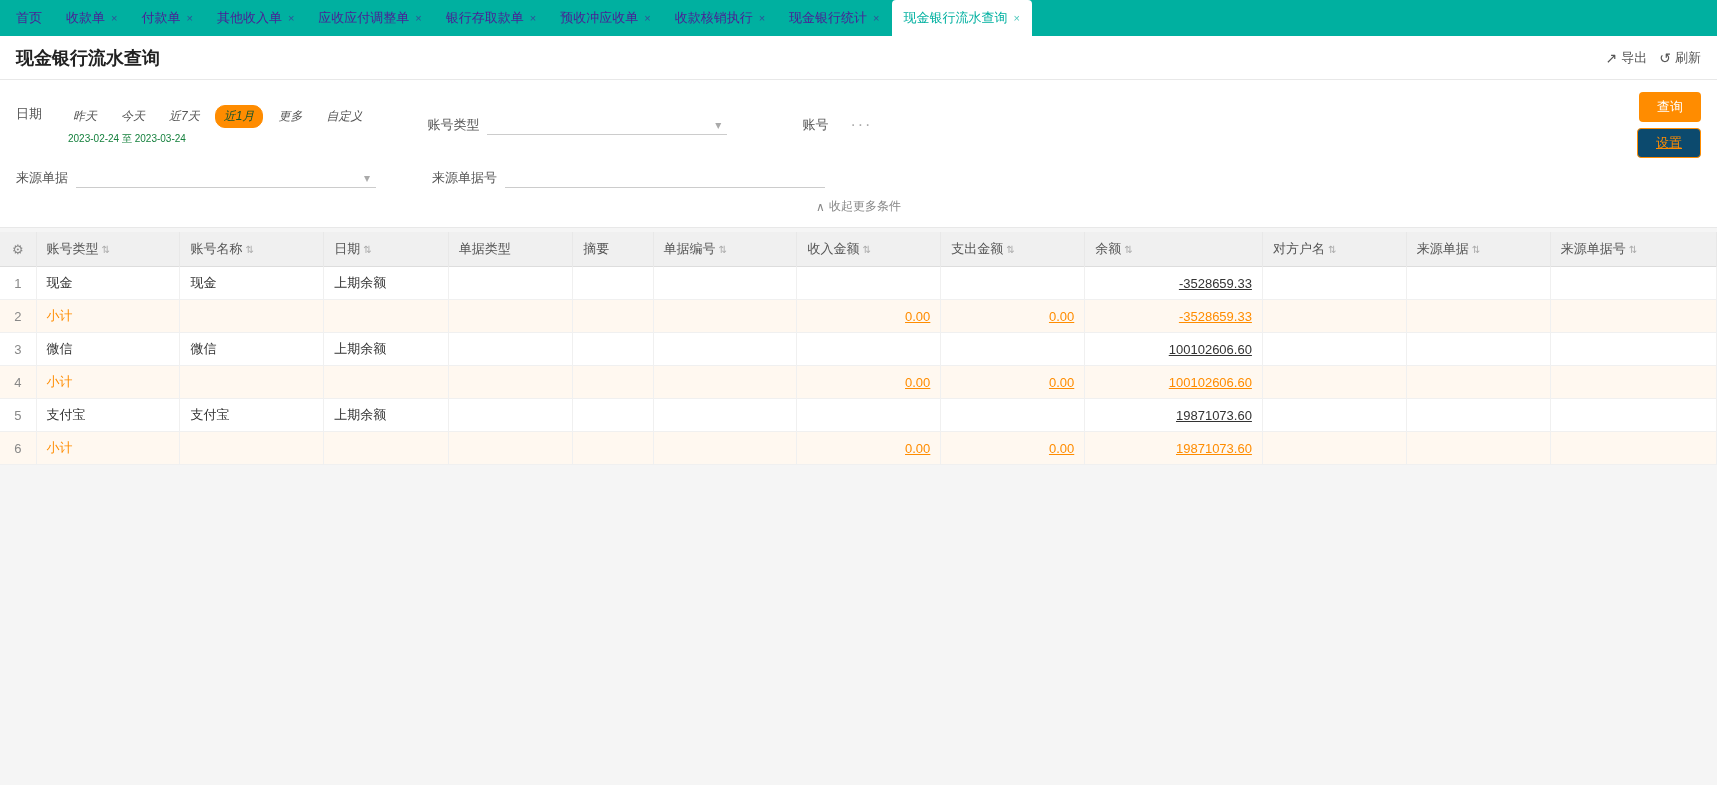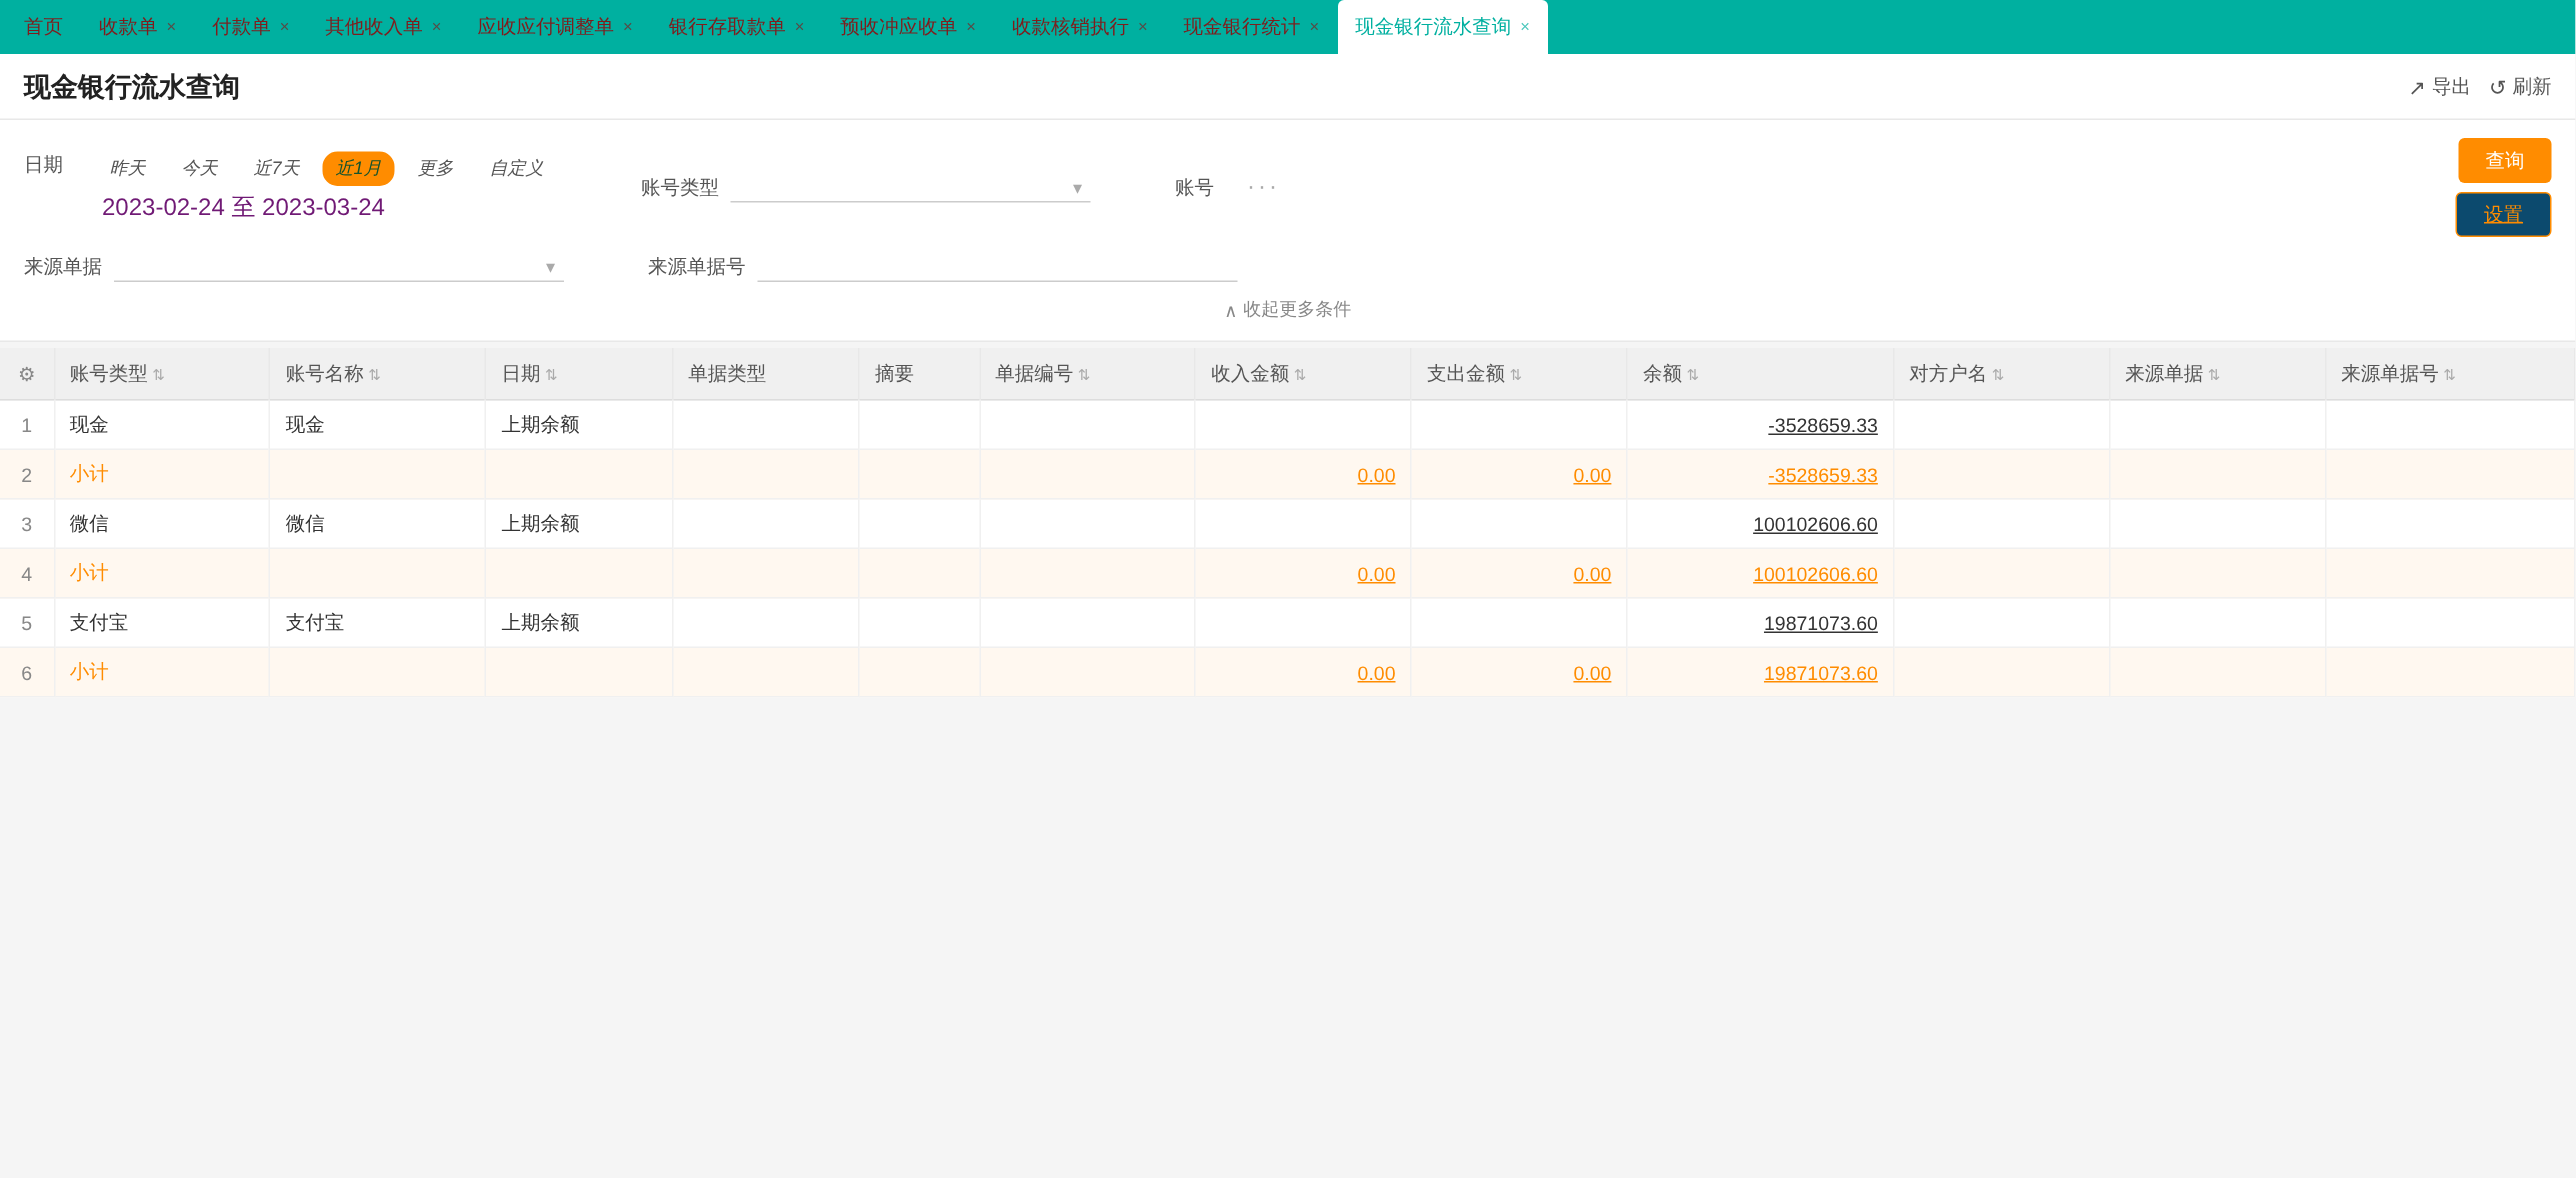--- a/index.html
+++ b/index.html
@@ -8,21 +8,21 @@
     
     .top-nav {
       background: #00b0a0;
       display: flex;
       align-items: center;
       height: 36px;
       padding: 0 4px;
       overflow: hidden;
     }
     .nav-item {
-      color: #7f1d1d;
+      color: #4c1d95;
       padding: 0 12px;
       height: 36px;
       display: flex;
       align-items: center;
       cursor: pointer;
       white-space: nowrap;
       font-size: 13px;
     }
     .nav-item.active {
       background: #fff;
@@ -95,22 +95,22 @@
       font-size: 12px;
       color: #555;
       border: 1px solid transparent;
     }
     .date-btn.active {
       background: #ff8c00;
       color: #14532d;
       border-color: #ff8c00;
     }
     .date-range {
-      font-size: 16px;
-      color: #701a75;
+      font-size: 10px;
+      color: #15803d;
       margin-left: 4px;
     }
     .filter-select {
       display: flex;
       align-items: center;
       border-bottom: 1px solid #ccc;
       padding: 2px 6px;
       min-width: 160px;
       cursor: pointer;
       gap: 4px;
@@ -299,21 +299,21 @@
     </div>
 
     <div style="display:flex;align-items:center;gap:8px;margin-left:40px;">
       <span class="filter-label">账号类型</span>
       <div class="filter-select" style="min-width:240px;">
         <span class="filter-select-text"></span>
         <span style="color:#aaa;font-size:12px;">▾</span>
       </div>
     </div>
 
-    <div style="display:flex;align-items:flex-end;gap:8px;margin-left:40px;">
+    <div style="display:flex;align-items:flex-end;gap:8px;margin-left:59px;">
       <span class="filter-label">账号</span>
       <span class="filter-dots">···</span>
     </div>
 
     <div class="btn-col" style="margin-left:auto;">
       <button class="query-btn">查询</button>
       <button class="settings-btn">设置</button>
     </div>
   </div>
 

